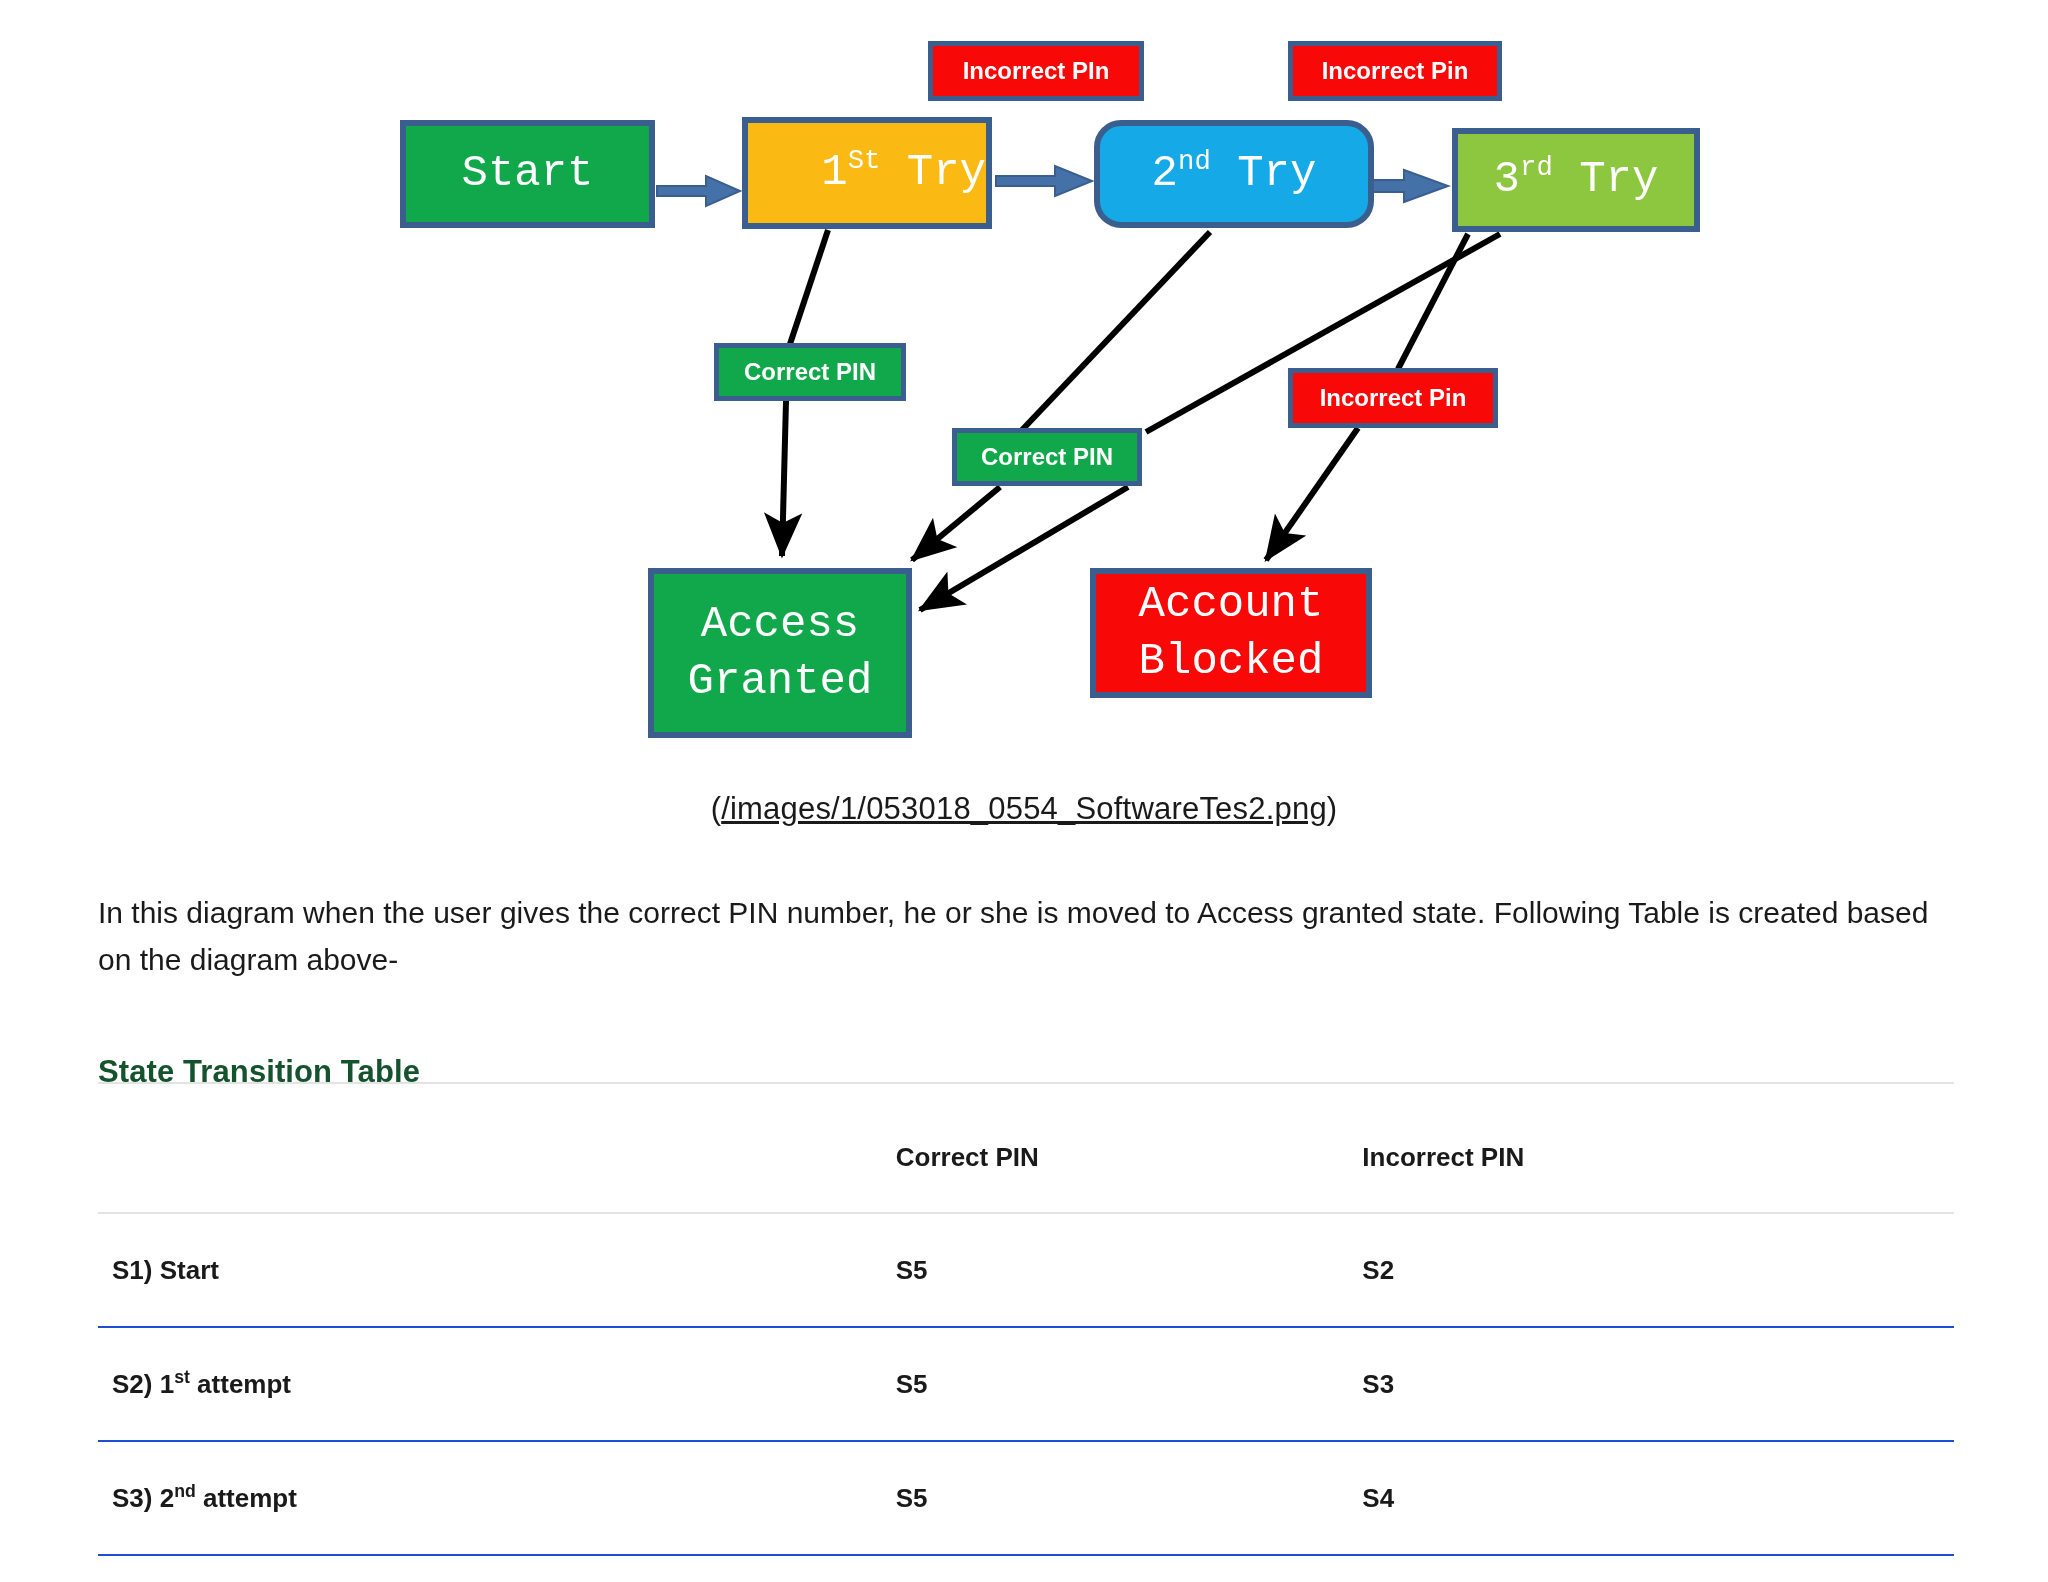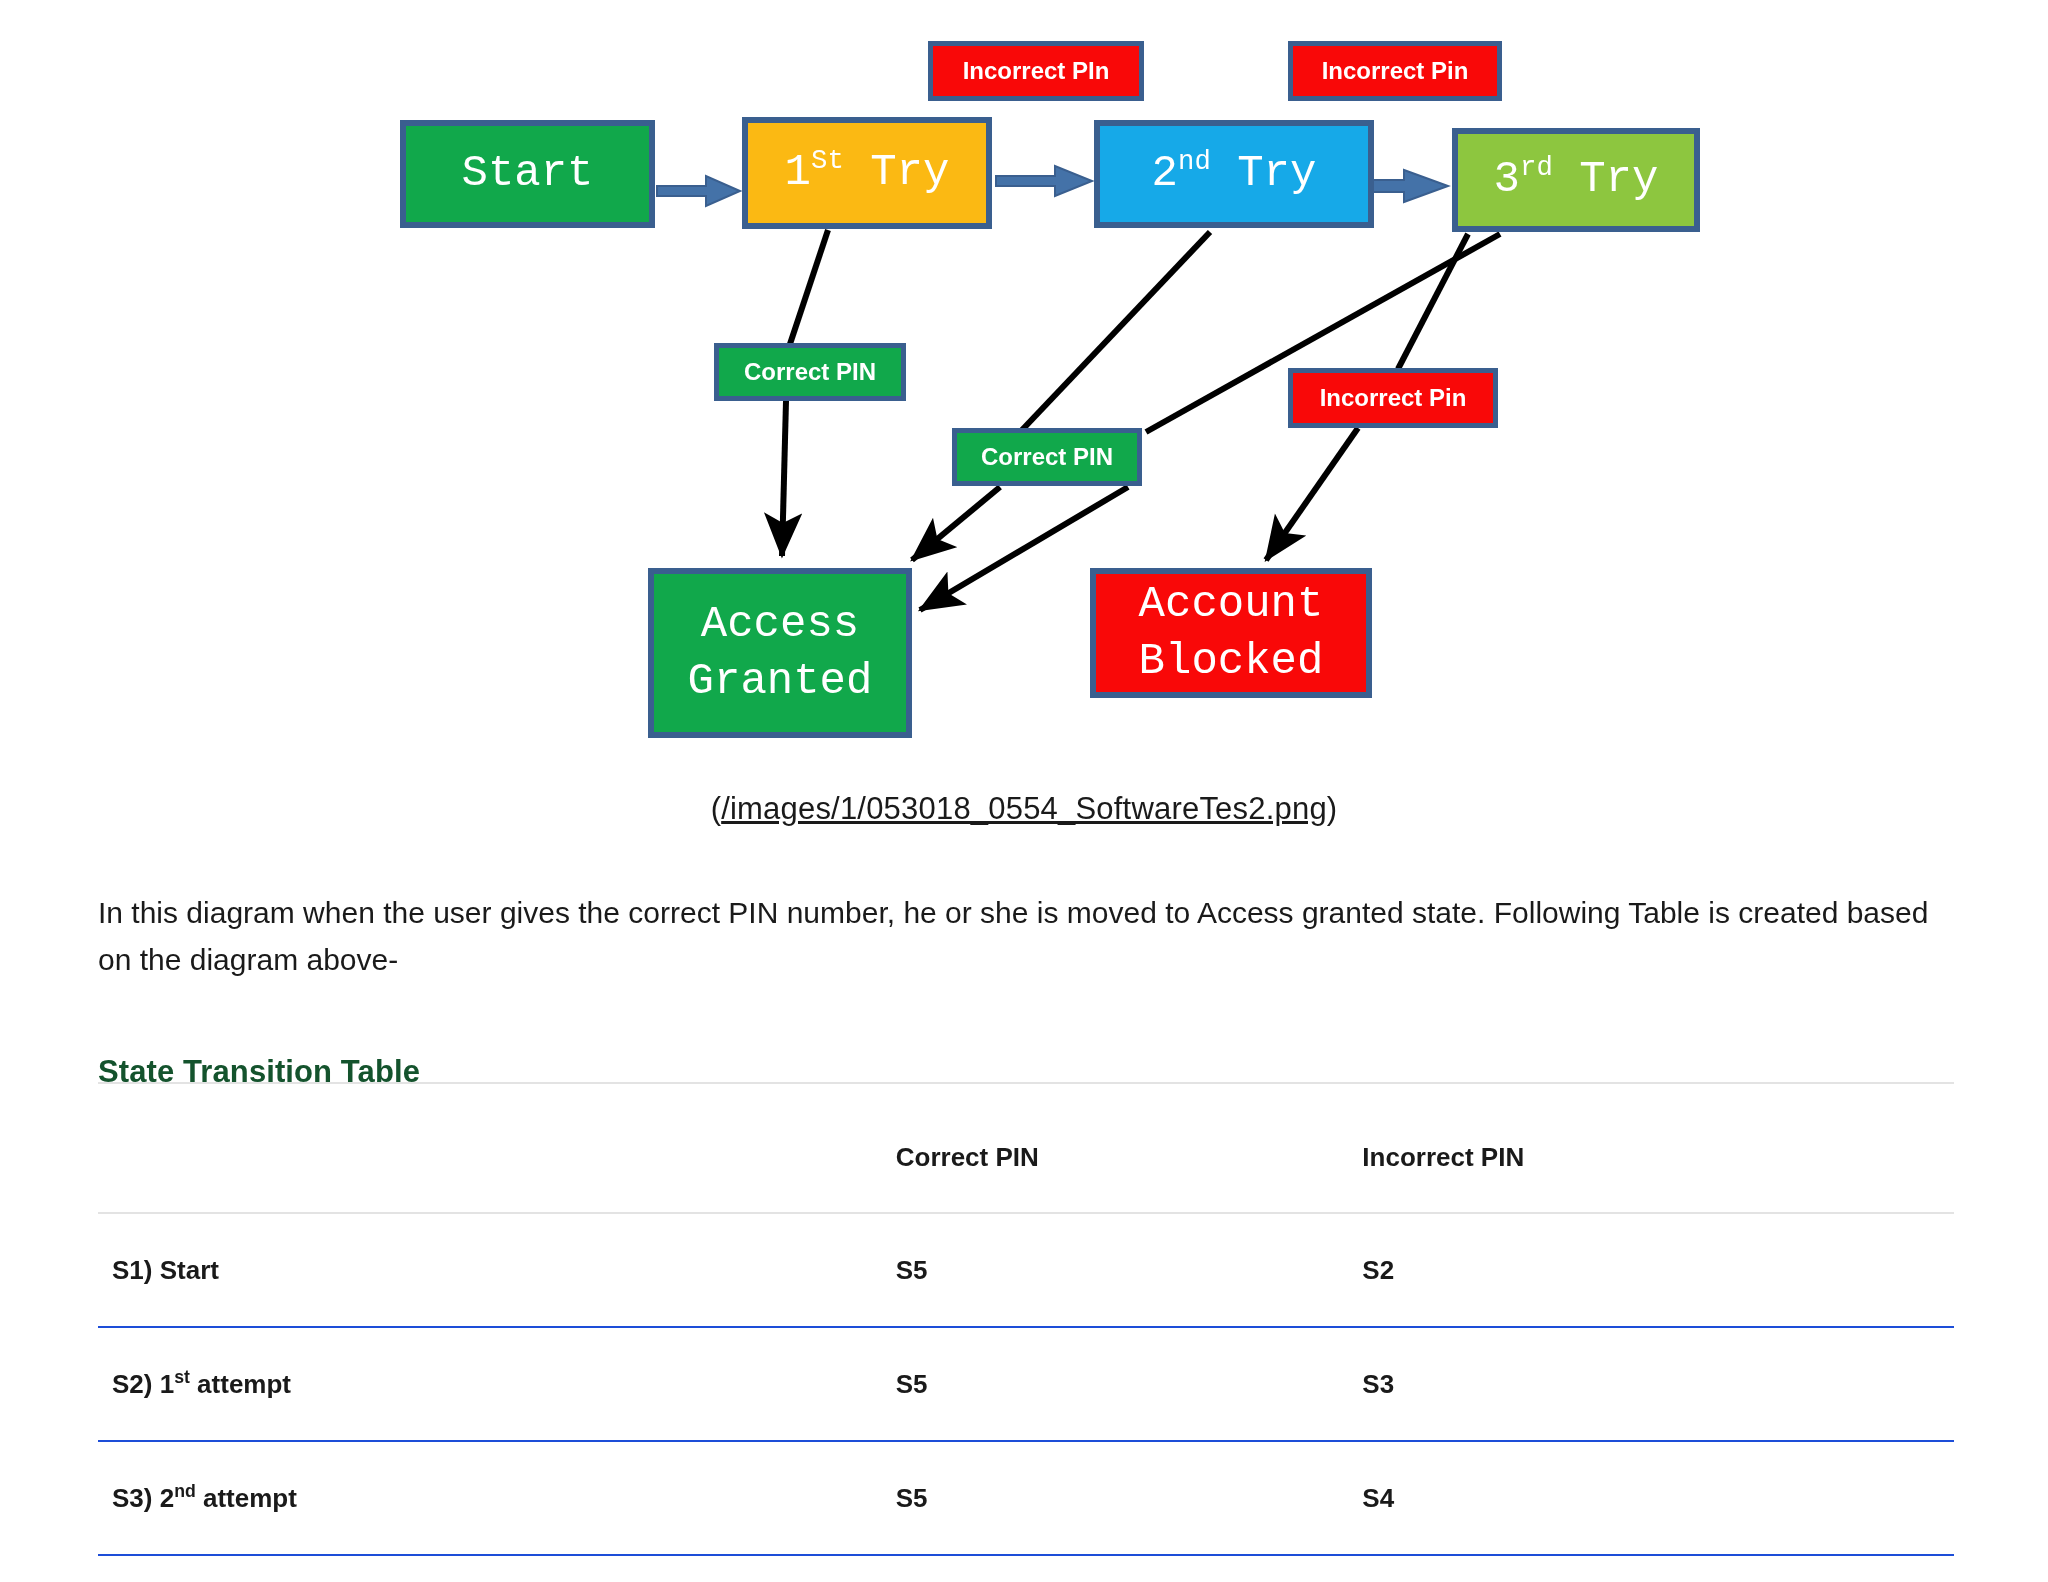--- a/index.html
+++ b/index.html
@@ -59,22 +59,22 @@
   .node .stacked {
     display: block;
   }
   .node .stacked span {
     display: block;
     margin: 7px 16px;
   }
 
   
   #node-start       { left: 400px;  top: 120px;  width: 255px; height: 108px; background: #11a84b; }
-  #node-try1        { left: 742px;  top: 117px;  width: 250px; height: 112px; background: #fbb913; }
-  #node-try2        { left: 1094px; top: 120px;  width: 280px; height: 108px; background: #16a9e8; }
+  #node-try1        { left: 742px;  top: 117px;  width: 250px; height: 112px; background: #fbb913; justify-content: flex-end; }
+  #node-try2        { left: 1094px; top: 120px;  width: 280px; height: 108px; background: #16a9e8; border-radius: 27px; }
   #node-try3        { left: 1452px; top: 128px;  width: 248px; height: 104px; background: #8dc63f; }
   #node-access      { left: 648px;  top: 568px;  width: 264px; height: 170px; background: #11a84b; }
   #node-blocked     { left: 1090px; top: 568px;  width: 282px; height: 130px; background: #f90808; }
 
   #lbl-incorrect-1  { left: 928px;  top: 41px;   width: 216px; height: 60px; background: #f90808; }
   #lbl-incorrect-2  { left: 1288px; top: 41px;   width: 214px; height: 60px; background: #f90808; }
   #lbl-correct-1    { left: 714px;  top: 343px;  width: 192px; height: 58px; background: #11a84b; }
   #lbl-correct-2    { left: 952px;  top: 428px;  width: 190px; height: 58px; background: #11a84b; }
   #lbl-incorrect-3  { left: 1288px; top: 368px;  width: 210px; height: 60px; background: #f90808; }
 

